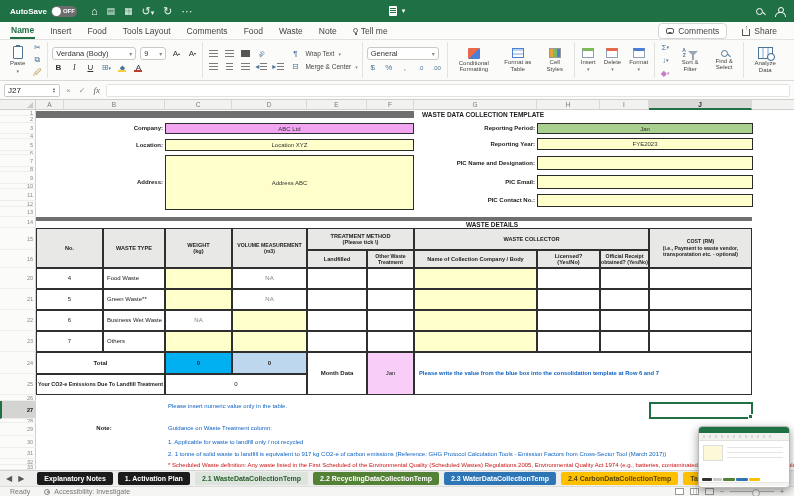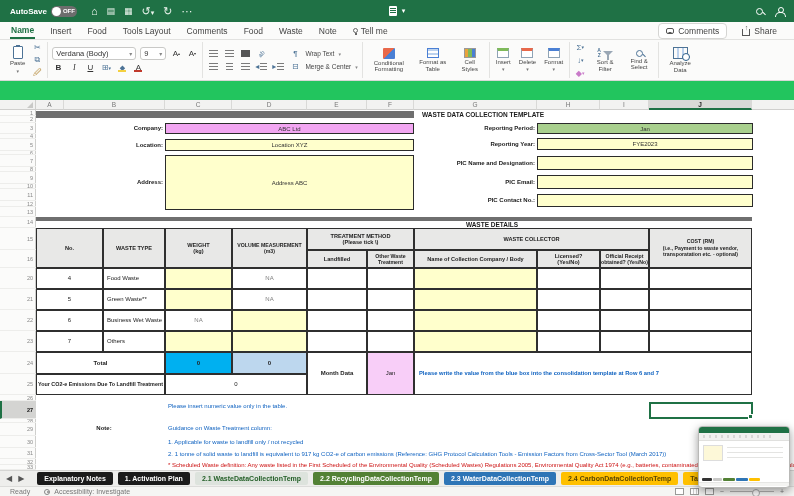--- a/index.html
+++ b/index.html
@@ -299,20 +299,37 @@
             <span class="dd" style="font-size:5px;color:#888;">▾</span>
         </div>
         <div class="srow" style="font-size:6.5px;color:#444;">
           <span class="minibtn">⊟</span>
           <span>Merge &amp; Center</span>
             <span class="dd" style="font-size:5px;color:#888;">▾</span>
         </div>
       </div>
     </div>
 
+    <div class="rgroup">
+      <div class="smallstack">
+        <div class="srow">
+          <span class="combo" style="width:72px;">
+            <span>General</span>
+              <span class="dd">▾</span>
+          </span>
+        </div>
+        <div class="srow">
+          <span class="minibtn">$</span>
+          <span class="minibtn">%</span>
+          <span class="minibtn">,</span>
+          <span class="minibtn" style="font-size:6px;">.0</span>
+          <span class="minibtn" style="font-size:6px;">.00</span>
+        </div>
+      </div>
+    </div>
 
     <div class="rgroup">
       <div class="bigbtn" style="width:44px;">
         <span class="i-cf"></span>
         <span>Conditional Formatting</span>
       </div>
       <div class="bigbtn" style="width:36px;">
         <span class="i-fat"></span>
         <span>Format as Table</span>
       </div>
@@ -363,20 +380,35 @@
     </div>
 
     <div class="rgroup" style="border-right:none;">
       <div class="bigbtn" style="width:34px;">
         <span class="i-analyze"></span>
         <span>Analyze Data</span>
       </div>
     </div>
   </div>
 
+  <div class="fbar">
+    <span class="namebox">
+      <span>J27</span>
+      <span class="stepper">
+          <span>▲</span>
+          <span>▼</span>
+        </span>
+    </span>
+    <span class="fbicons">
+      <span>×</span>
+      <span>✓</span>
+      <span class="fx">fx</span>
+    </span>
+    <span class="finput"></span>
+  </div>
 
   <div class="sheet">
     <div class="corner"></div>
     <div id="colheads">
         <div class="colhead" style="left: 36px; width: 28px;">A</div>
         <div class="colhead" style="left: 64px; width: 101px;">B</div>
         <div class="colhead" style="left: 165px; width: 67px;">C</div>
         <div class="colhead" style="left: 232px; width: 75px;">D</div>
         <div class="colhead" style="left: 307px; width: 60px;">E</div>
         <div class="colhead" style="left: 367px; width: 47px;">F</div>

